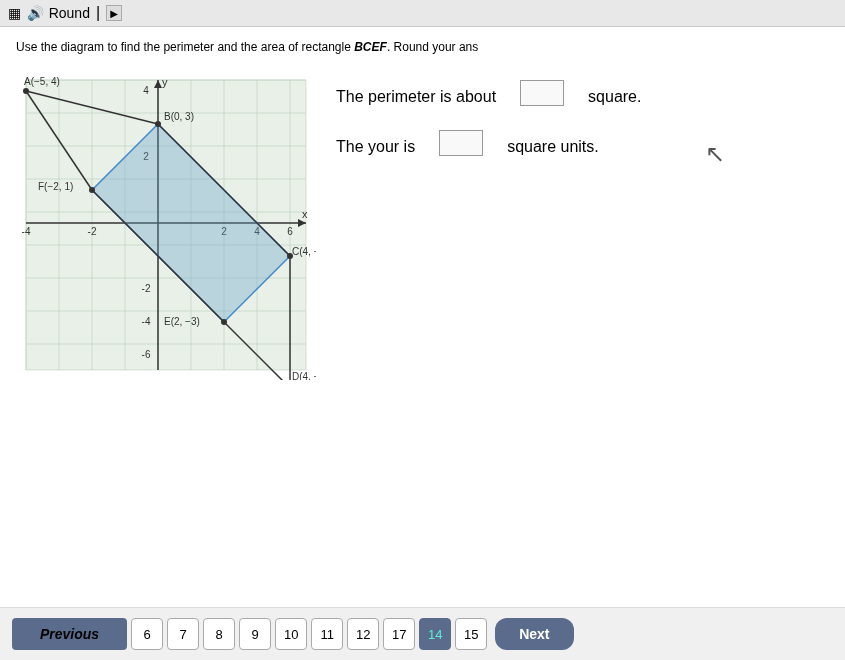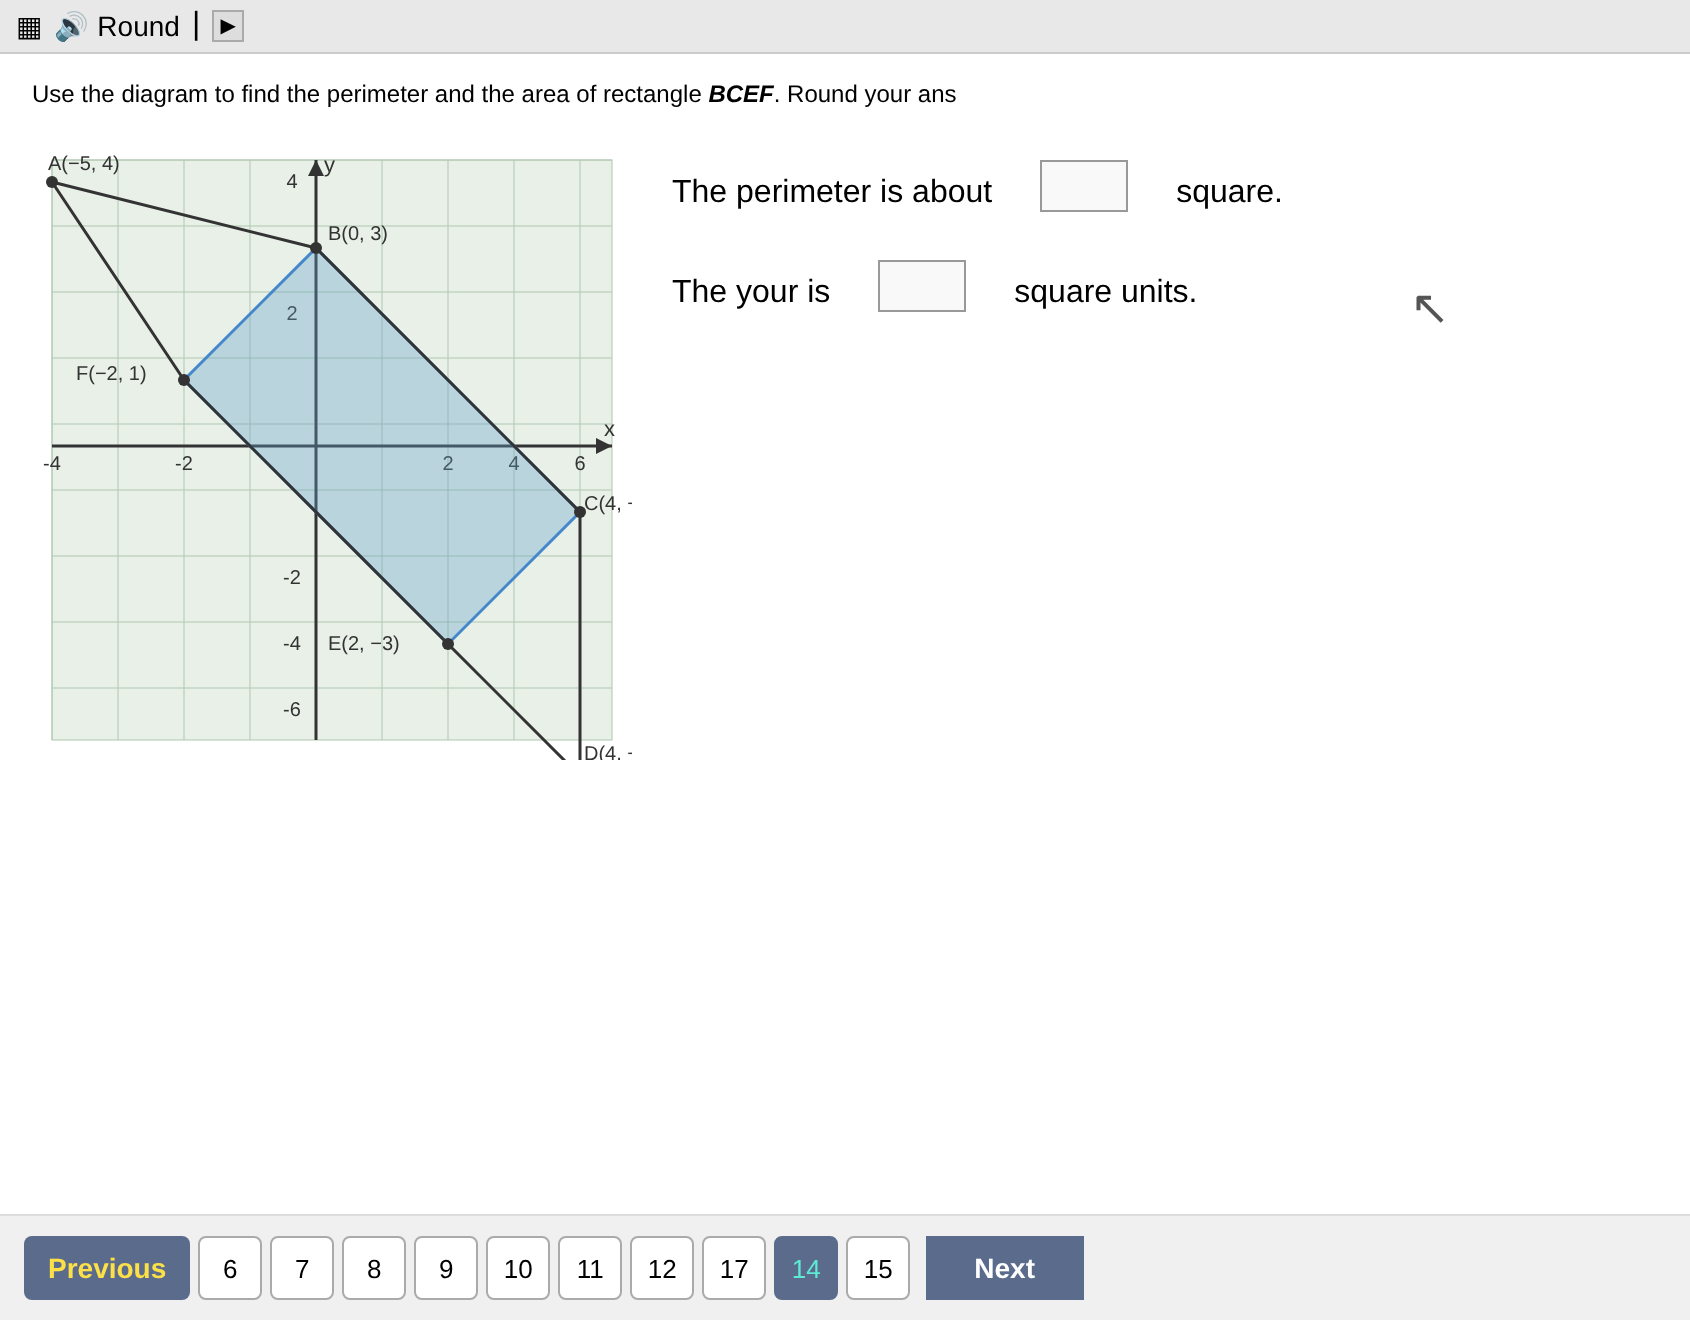--- a/index.html
+++ b/index.html
@@ -90,27 +90,28 @@
       right: 0;
       display: flex;
       align-items: center;
       gap: 4px;
       padding: 10px 12px;
       background: #f0f0f0;
       border-top: 1px solid #ddd;
     }
     .prev-btn {
       background: #5a6b8c;
-      color: #fde047;
+      color: #000000;
       border: none;
-      padding: 8px 12px;
+      padding: 8px 28px;
       border-radius: 4px;
       cursor: pointer;
       font-size: 14px;
       font-weight: bold;
+      font-style: italic;
     }
     .page-btn {
       width: 32px;
       height: 32px;
       border: 1px solid #aaa;
       background: white;
       border-radius: 4px;
       cursor: pointer;
       font-size: 13px;
       display: flex;
@@ -120,21 +121,21 @@
     .page-btn.active {
       background: #5a6b8c;
       color: #5eead4;
       border-color: #5a6b8c;
     }
     .next-btn {
       background: #5a6b8c;
       color: white;
       border: none;
       padding: 8px 24px;
-      border-radius: 0;
+      border-radius: 12px;
       cursor: pointer;
       font-size: 14px;
       font-weight: bold;
       margin-left: 4px;
     }
     .cursor-icon {
       position: absolute;
       right: 120px;
       top: 140px;
       font-size: 24px;

